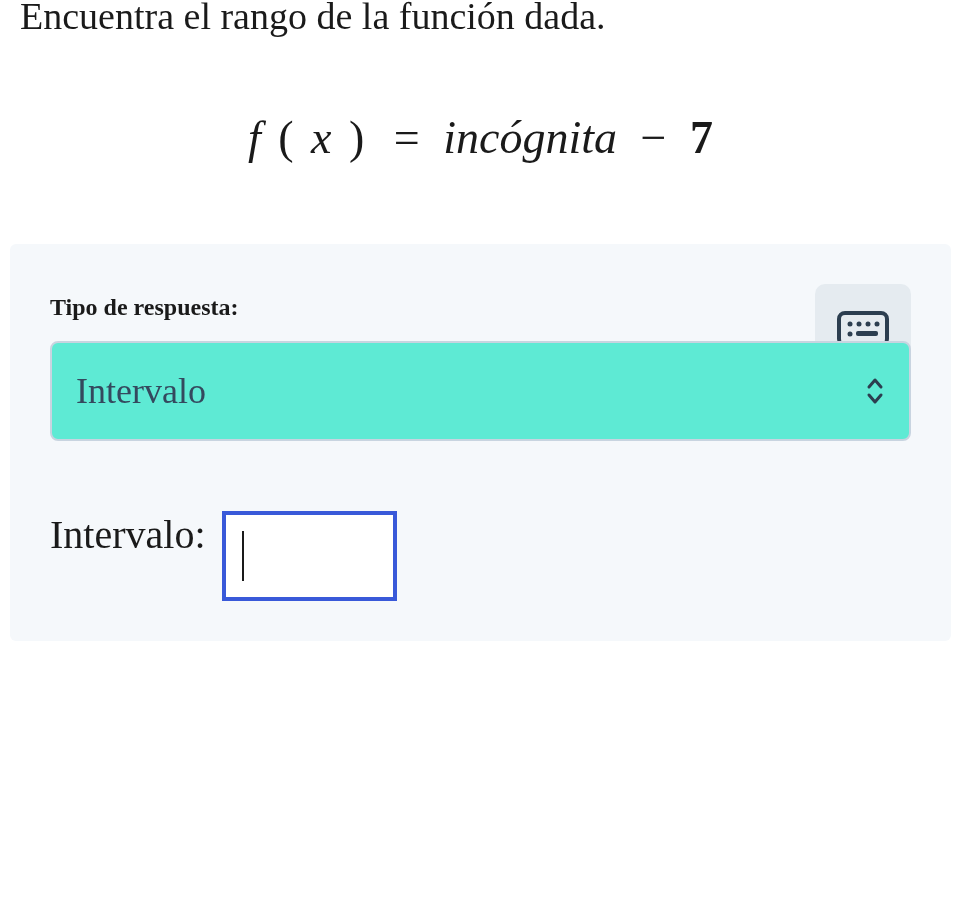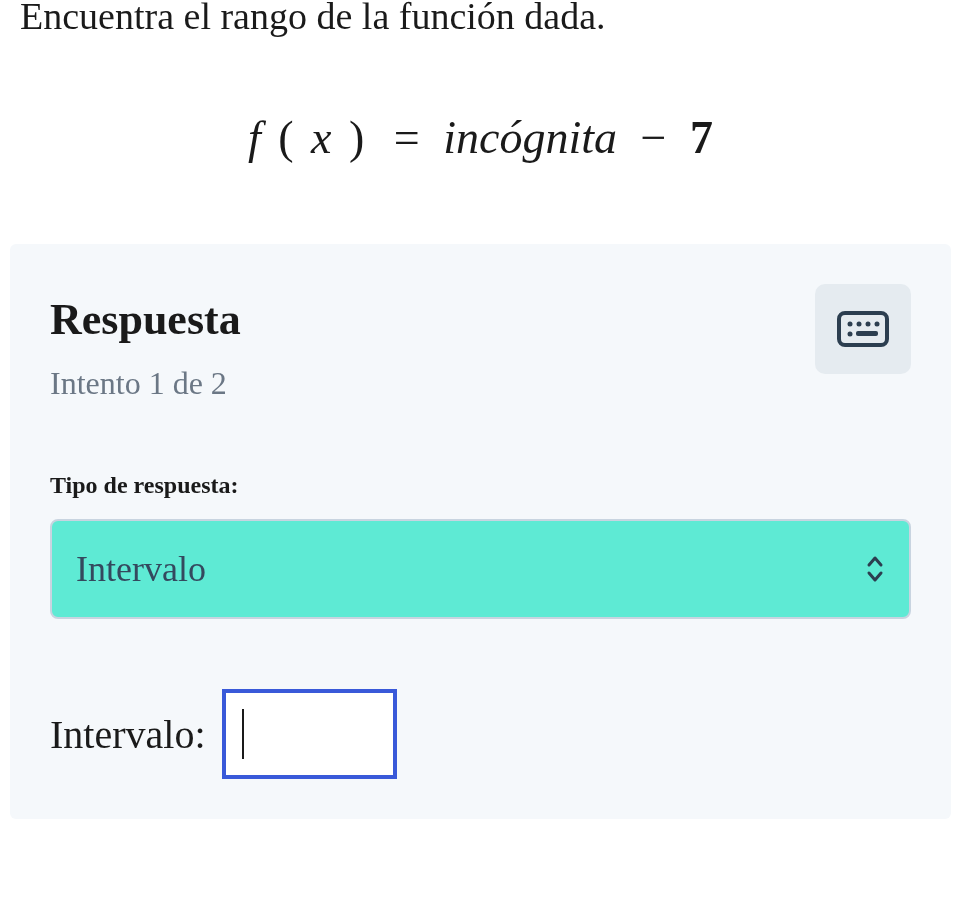--- a/index.html
+++ b/index.html
@@ -119,21 +119,20 @@
       position: absolute;
       right: 24px;
       top: 50%;
       transform: translateY(-50%);
       width: 24px;
       height: 32px;
       pointer-events: none;
     }
     .interval-row {
       display: flex;
-      align-items: center;
       gap: 16px;
     }
     .interval-label {
       font-size: 40px;
       color: #1a1a1a;
     }
     .interval-input {
       width: 175px;
       height: 90px;
       border: 4px solid #3959d9;
@@ -166,26 +165,20 @@
   <span class="paren">(</span>
   <span class="var">x</span>
   <span class="paren">)</span>
   <span class="eq">=</span>
   <span class="var">incógnita</span>
   <span class="minus">−</span>
   <span class="num">7</span>
 </div>
 
 <div class="answer-panel">
-  <div class="answer-header">
-    <div>
-      <div class="answer-title">Respuesta</div>
-      <div class="attempt-text">Intento 1 de 2</div>
-    </div>
-  </div>
 
   <div class="keyboard-button">
     <svg class="keyboard-icon" viewBox="0 0 52 36">
       <rect x="2" y="2" width="48" height="32" rx="6" ry="6" fill="none" stroke="#2c3e50" stroke-width="4"></rect>
       <circle cx="13" cy="13" r="2.5" fill="#2c3e50"></circle>
       <circle cx="22" cy="13" r="2.5" fill="#2c3e50"></circle>
       <circle cx="31" cy="13" r="2.5" fill="#2c3e50"></circle>
       <circle cx="40" cy="13" r="2.5" fill="#2c3e50"></circle>
       <circle cx="13" cy="23" r="2.5" fill="#2c3e50"></circle>
       <rect x="19" y="20" width="22" height="5" rx="2" fill="#2c3e50"></rect>

